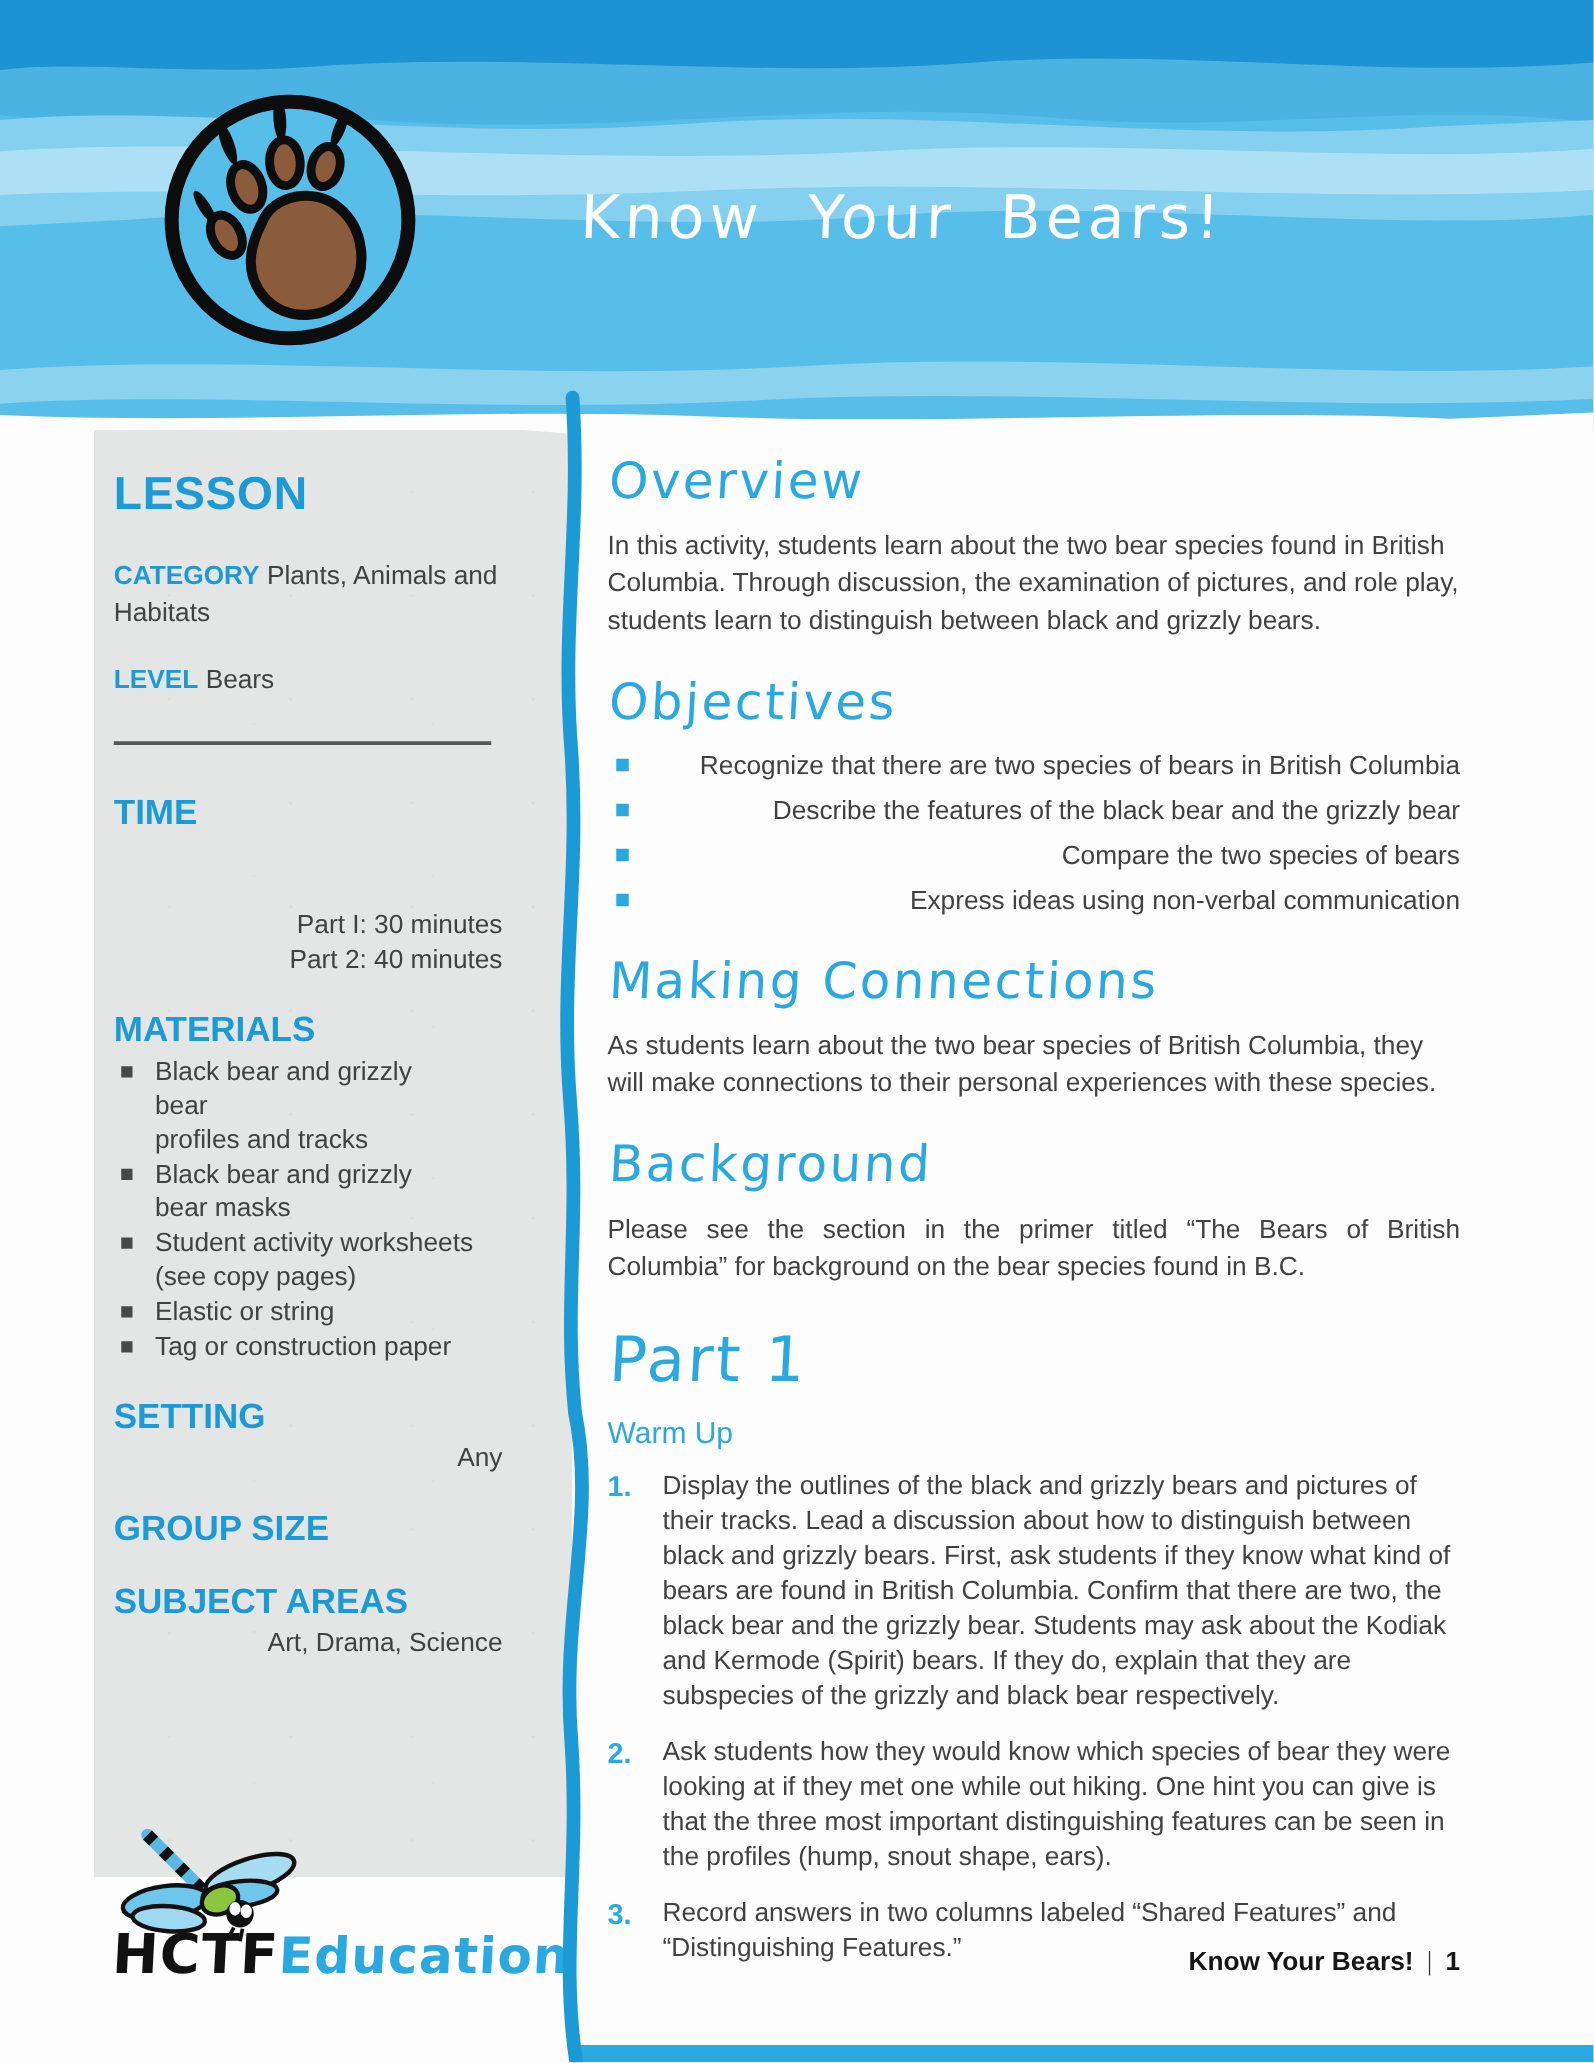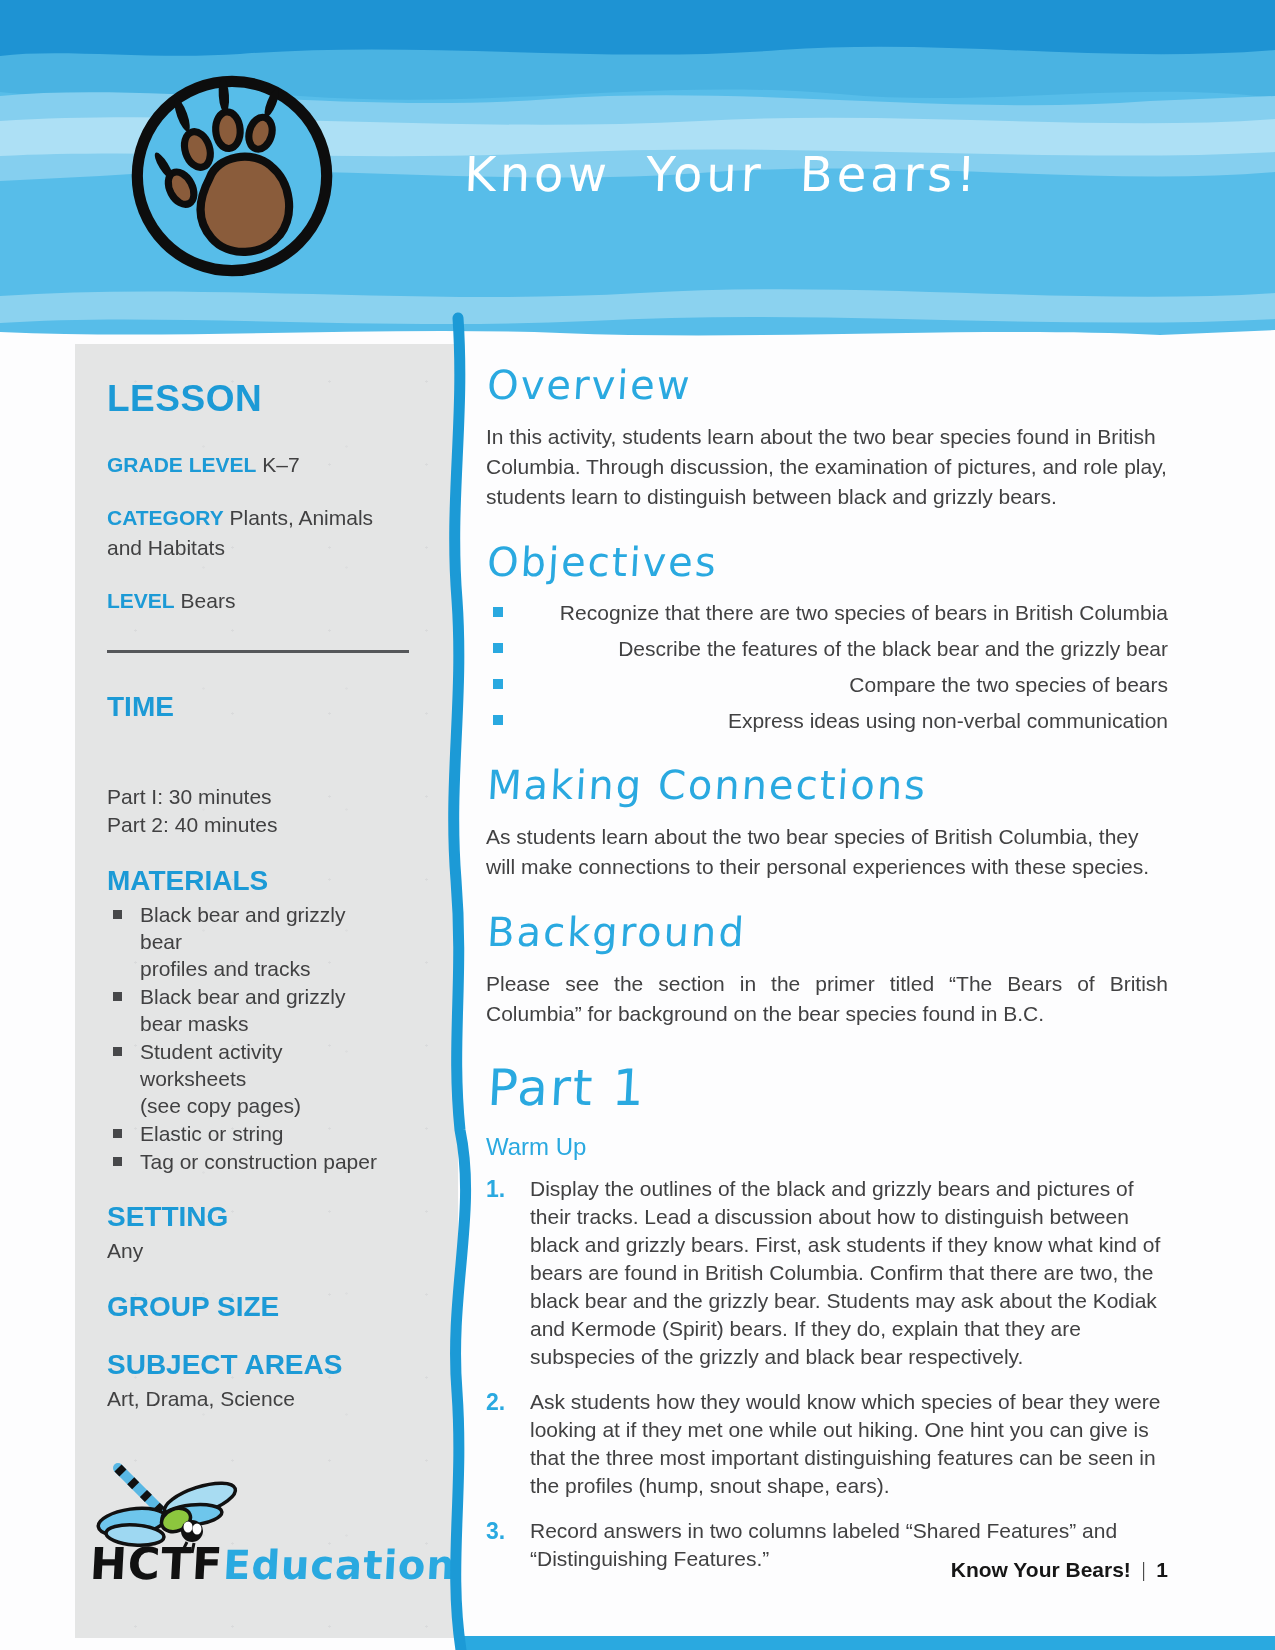--- a/index.html
+++ b/index.html
@@ -8,35 +8,35 @@
 
   
   .header{position:absolute;top:0;left:0;width:1275px;height:344px;z-index:3;}
   .header svg{display:block;}
   .logo-circle{position:absolute;left:120px;top:64px;width:224px;height:224px;z-index:4;}
   .page-title{position:absolute;left:462px;top:146px;width:520px;text-align:center;
       font-family:"DejaVu Sans",sans-serif;font-size:48px;color:#ffffff;
       letter-spacing:4px;word-spacing:16px;transform:skewX(-2deg);z-index:4;}
 
   
-  .sidebar{position:absolute;left:75px;top:322px;width:383px;height:1316px;z-index:1;
+  .sidebar{position:absolute;left:75px;top:334px;width:383px;height:1168px;z-index:1;
       background-color:#e4e5e5;
       background-image:radial-gradient(#d9dadb 1px, transparent 1.6px),
                        radial-gradient(#dddedf 1px, transparent 1.6px);
       background-size:97px 83px,143px 121px;background-position:12px 18px,57px 64px;
       clip-path:polygon(0 10px,34% 0,72% 5px,100% 13px,100% 100%,0 100%);
-      padding:16px;box-sizing:border-box;}
+      padding:0;box-sizing:border-box;}
   .sidebar-inner{padding:40px 56px 0 16px;}
   .s-lesson{color:#1c9ad6;font-weight:bold;font-size:37px;letter-spacing:.5px;margin:0 0 30px 0;}
   .s-field{font-size:21px;line-height:30px;margin:0 0 23px 0;}
   .s-label{color:#1c9ad6;font-weight:bold;}
   .s-rule{border:none;border-top:3px solid #55575a;margin:34px 0 38px 0;width:302px;}
   .s-block{margin:0 0 26px 0;}
   .s-head{color:#1c9ad6;font-weight:bold;font-size:28px;margin:0 0 4px 0;}
-  .s-text{font-size:21px;line-height:28px;white-space:pre-line;}
+  .s-text{font-size:21px;line-height:28px;white-space:pre-line;text-align:right;}
   .s-list{list-style:none;margin:2px 0 0 0;padding:0;}
   .s-list li{position:relative;font-size:21px;line-height:27px;padding-left:33px;margin:0 0 1px 0;
       white-space:pre-line;}
   .s-list li::before{content:"";position:absolute;left:6px;top:9px;width:9px;height:9px;background:#47484a;}
 
   
   .hctf{position:absolute;left:90px;top:1538px;z-index:2;}
   .hctf-text{font-family:"DejaVu Sans",sans-serif;font-weight:bold;font-size:44px;letter-spacing:1px;
       transform:skewX(-3deg);white-space:nowrap;}
   .hctf-black{color:#111111;}
@@ -102,24 +102,20 @@
   </div>
 
   <svg class="divider" viewBox="0 0 60 1650">
     <path d="M28,318 C35,420 19,500 27,600 C34,700 18,780 26,880 C34,980 21,1040 30,1130 C47,1212 19,1292 27,1392 C34,1492 18,1565 31,1650" fill="none" stroke="#1c9ad6" stroke-width="11" stroke-linecap="round"></path>
   </svg>
 
   <aside class="sidebar">
     <div class="sidebar-inner">
       <div class="s-lesson">LESSON</div>
 
-      <div class="s-field">
-        <span class="s-label">GRADE LEVEL</span>
-        <span>K–7</span>
-      </div>
 
       <div class="s-field">
         <span class="s-label">CATEGORY</span>
         <span>Plants, Animals and Habitats</span>
       </div>
 
       <div class="s-field">
         <span class="s-label">LEVEL</span>
         <span>Bears</span>
       </div>

